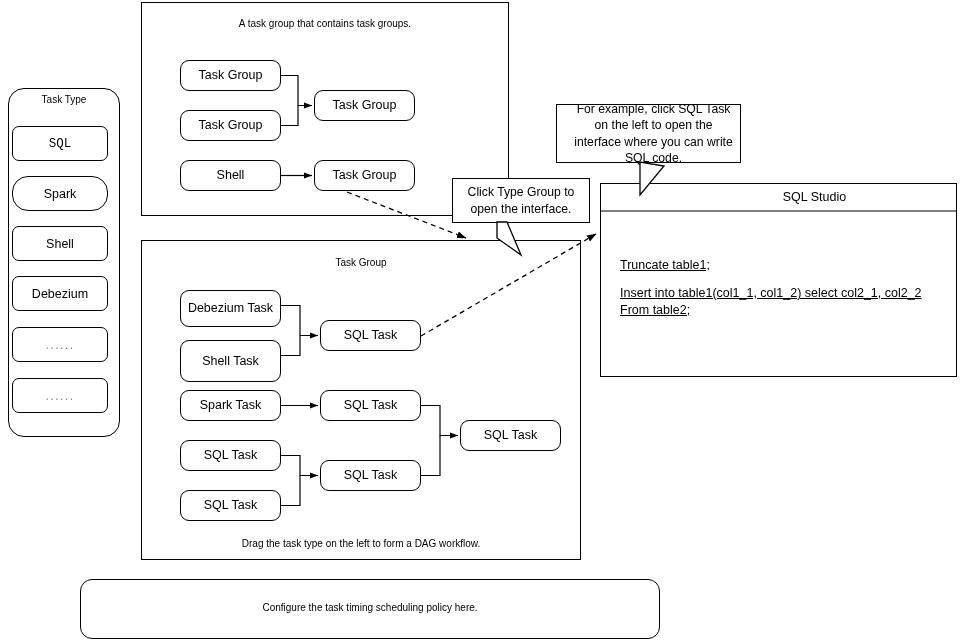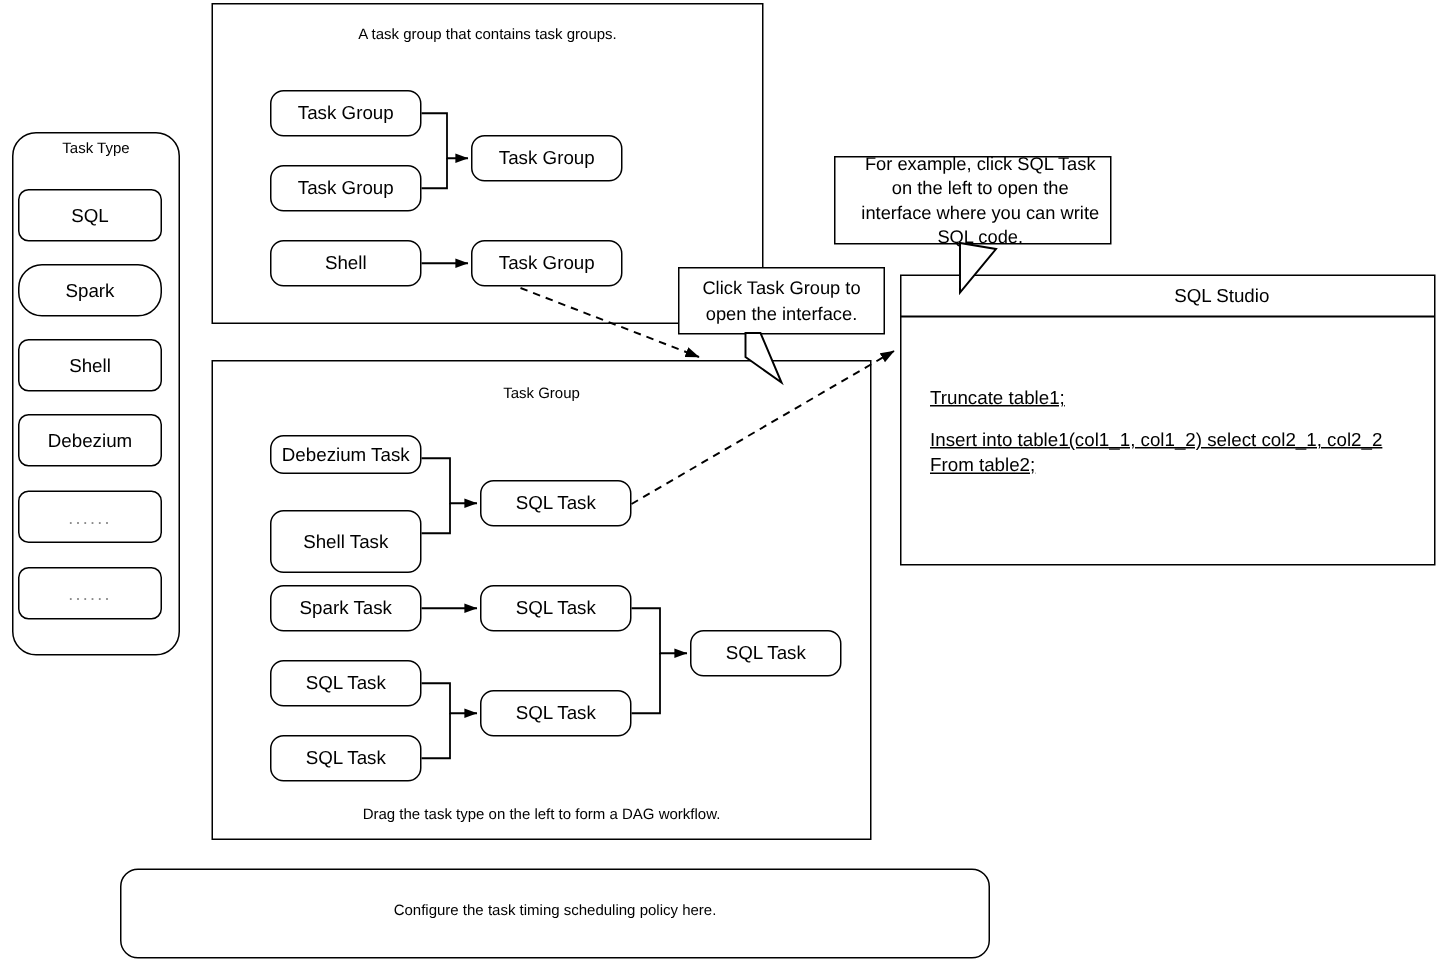--- a/index.html
+++ b/index.html
@@ -32,55 +32,55 @@
 </style>
 </head>
 <body>
 
 <div id="stage">
 
   <div class="rpanel" style="left:8px;top:88px;width:112px;height:349px;">
   </div>
   <div class="caption" style="left:8px;top:94px;width:112px;">Task Type</div>
 
-  <div class="chip" style="left:12px;top:126px;width:96px;height:35px;">SQL</div>
+  <div class="chip" style="left:12px;top:126px;width:96px;height:35px;font-family:Liberation Mono, monospace;">SQL</div>
   <div class="chip" style="left:12px;top:176px;width:96px;height:35px;border-radius:16px;">Spark</div>
   <div class="chip" style="left:12px;top:226px;width:96px;height:35px;">Shell</div>
   <div class="chip" style="left:12px;top:276px;width:96px;height:35px;">Debezium</div>
   <div class="chip dots" style="left:12px;top:327px;width:96px;height:35px;">......</div>
   <div class="chip dots" style="left:12px;top:378px;width:96px;height:35px;">......</div>
 
   <div class="panel" style="left:141px;top:2px;width:368px;height:214px;"></div>
   <div class="caption" style="left:150px;top:18px;width:350px;">A task group that contains task groups.</div>
 
   <div class="node" style="left:180px;top:60px;width:101px;height:31px;">Task Group</div>
   <div class="node" style="left:180px;top:110px;width:101px;height:31px;">Task Group</div>
   <div class="node" style="left:314px;top:90px;width:101px;height:31px;">Task Group</div>
   <div class="node" style="left:180px;top:160px;width:101px;height:31px;">Shell</div>
   <div class="node" style="left:314px;top:160px;width:101px;height:31px;">Task Group</div>
 
   <div class="panel" style="left:141px;top:240px;width:440px;height:320px;"></div>
   <div class="caption" style="left:151px;top:257px;width:420px;">Task Group</div>
 
-  <div class="node" style="left:180px;top:290px;width:101px;height:26px;">Debezium Task</div>
+  <div class="node" style="left:180px;top:290px;width:101px;height:37px;">Debezium Task</div>
   <div class="node" style="left:180px;top:340px;width:101px;height:42px;">Shell Task</div>
   <div class="node" style="left:320px;top:320px;width:101px;height:31px;">SQL Task</div>
 
   <div class="node" style="left:180px;top:390px;width:101px;height:31px;">Spark Task</div>
   <div class="node" style="left:320px;top:390px;width:101px;height:31px;">SQL Task</div>
 
   <div class="node" style="left:180px;top:440px;width:101px;height:31px;">SQL Task</div>
   <div class="node" style="left:180px;top:490px;width:101px;height:31px;">SQL Task</div>
   <div class="node" style="left:320px;top:460px;width:101px;height:31px;">SQL Task</div>
 
   <div class="node" style="left:460px;top:420px;width:101px;height:31px;">SQL Task</div>
 
   <div class="caption" style="left:151px;top:538px;width:420px;">Drag the task type on the left to form a DAG workflow.</div>
 
-  <div class="callout" style="left:452px;top:178px;width:138px;height:45px;">Click Task Group to open the interface.</div>
+  <div class="callout" style="left:452px;top:178px;width:138px;height:45px;">Click Type Group to open the interface.</div>
 
   <div class="callout" style="left:556px;top:104px;width:185px;height:59px;padding-left:16px;">For example, click SQL Task on the left to open the interface where you can write SQL code.</div>
 
   <div class="panel" style="left:600px;top:183px;width:357px;height:194px;"></div>
   <div class="studio-title" style="left:600px;top:190px;width:357px;padding-left:36px;">SQL Studio</div>
   <div class="sqlline" style="left:620px;top:257px;width:322px;">Truncate table1;</div>
   <div class="sqlline" style="left:620px;top:285px;width:322px;">Insert into table1(col1_1, col1_2) select col2_1, col2_2 From table2;</div>
 
   <div class="rpanel" style="left:80px;top:579px;width:580px;height:60px;border-radius:12px;"></div>
   <div class="caption" style="left:80px;top:602px;width:580px;">Configure the task timing scheduling policy here.</div>

